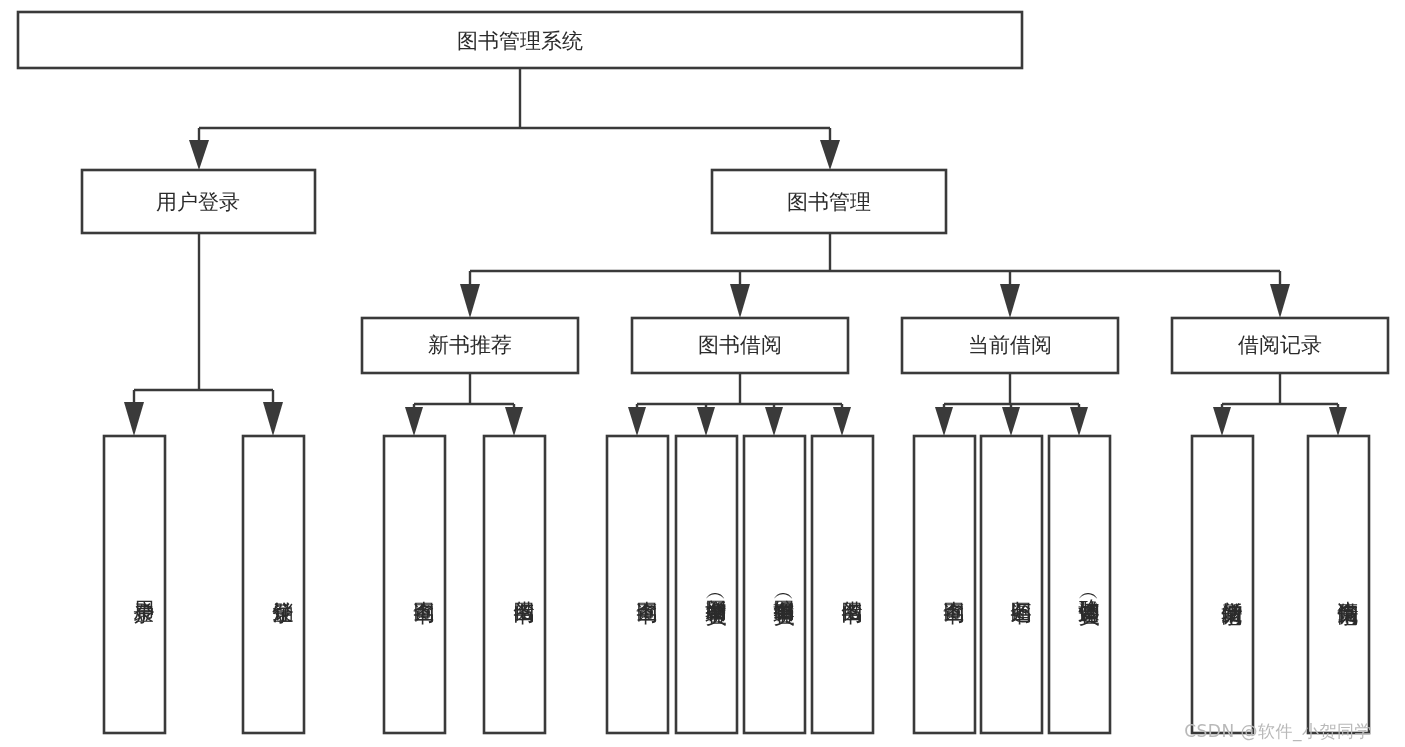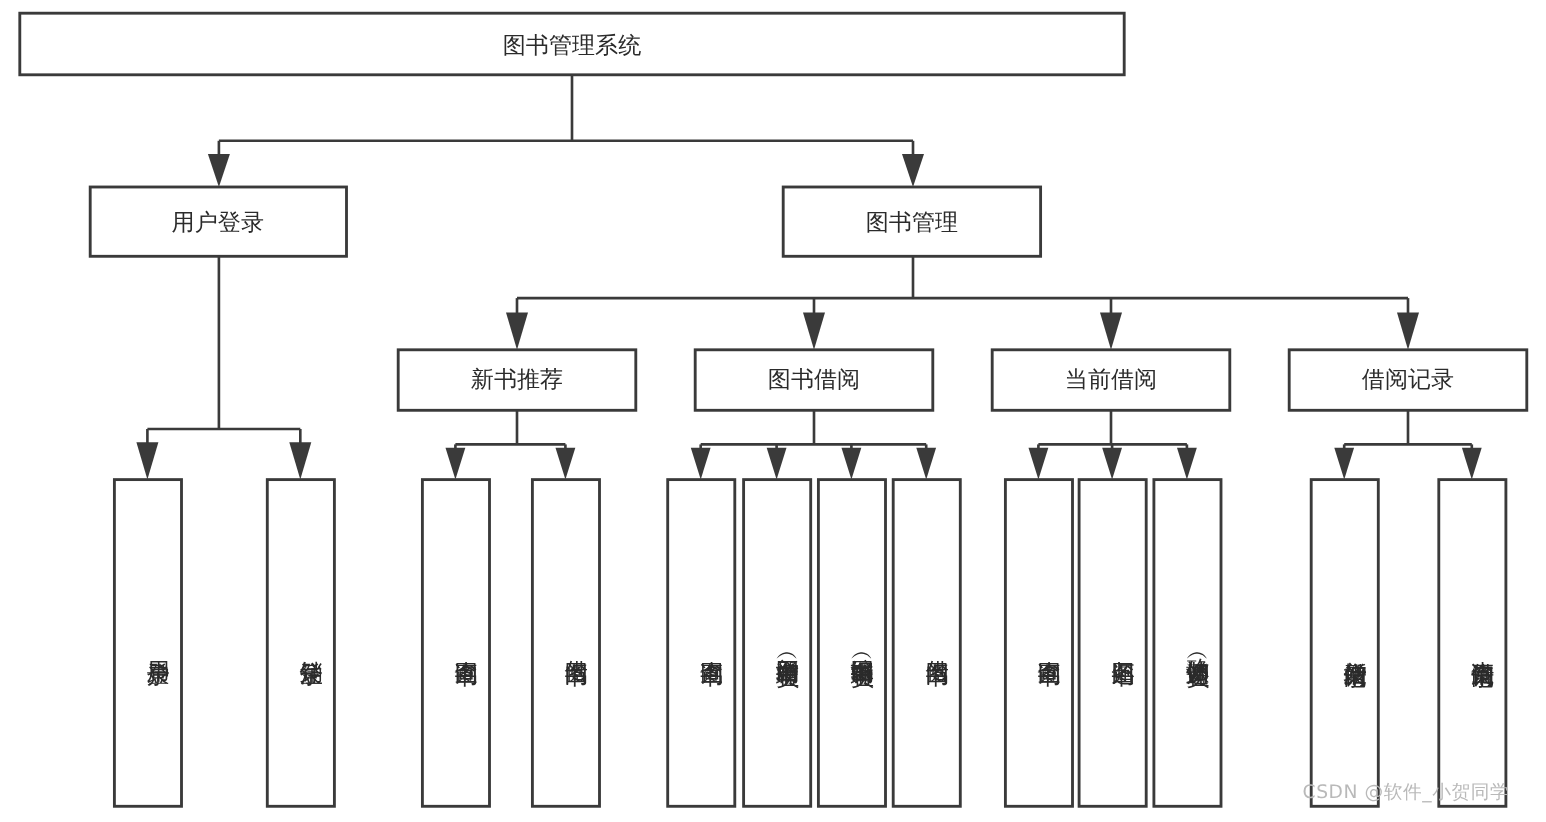--- a/index.html
+++ b/index.html
@@ -64,21 +64,21 @@
     line-height: 1.06;
     color: #2b2b2b;
     letter-spacing: 1px;
     white-space: nowrap;
     text-align: center;
     pointer-events: none;
   }
   .watermark {
     position: absolute;
     right: 6px;
-    bottom: 16px;
+    bottom: 4px;
     font-family: "DejaVu Sans", "Liberation Sans", sans-serif;
     font-size: 17px;
     color: #b9b9b9;
     letter-spacing: 0.5px;
     white-space: nowrap;
   }
 </style>
 </head>
 <body>
 

